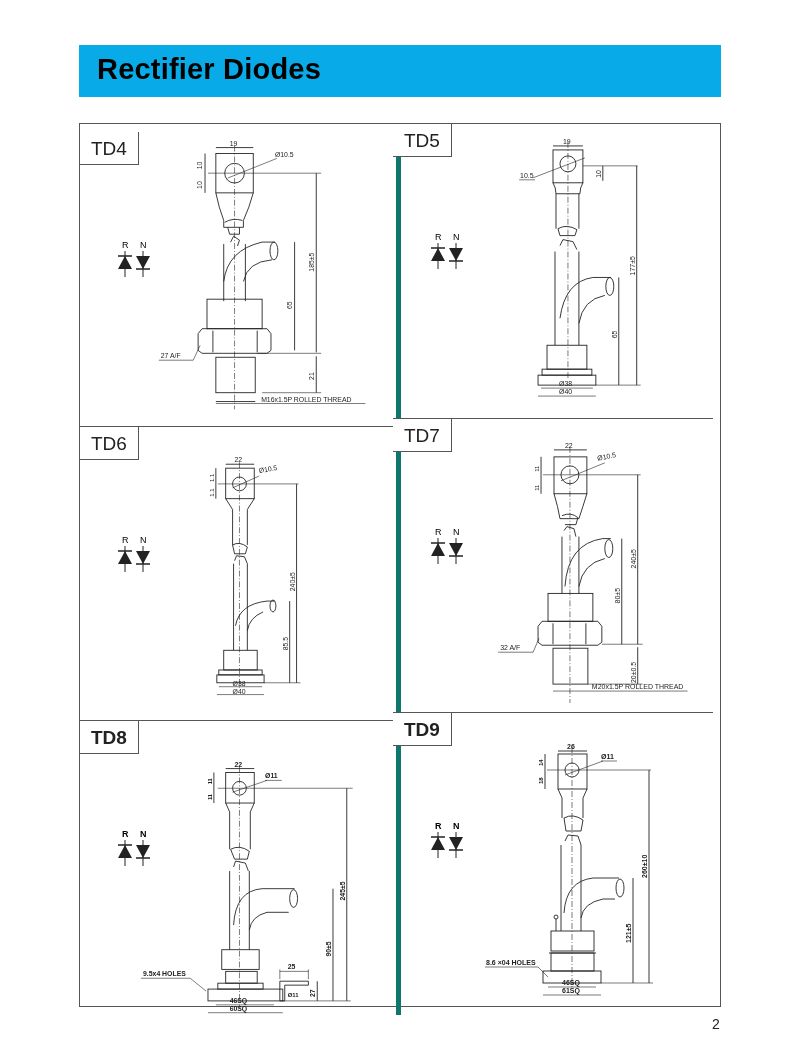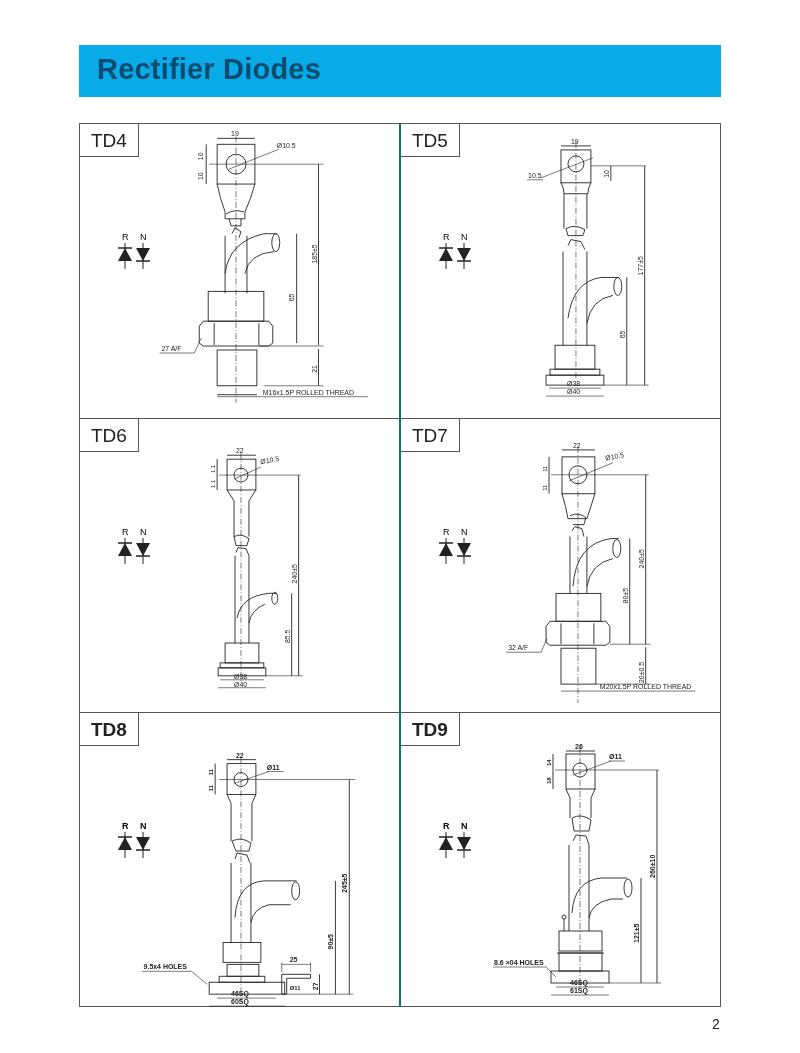--- a/index.html
+++ b/index.html
@@ -1,22 +1,22 @@
 <!DOCTYPE html>
 <html><head>
 <meta charset="utf-8">
 <style>
   html, body { margin: 0; padding: 0; background: #ffffff; }
   body { width: 800px; height: 1053px; position: relative; font-family: "Liberation Sans", sans-serif; color: #1a1a1a; overflow: hidden; }
   .banner { position: absolute; left: 79px; top: 45px; width: 642px; height: 52px; background: #08abe8; }
-  .banner-title { position: absolute; left: 18px; top: 8px; font-size: 29px; font-weight: bold; color: #0c4a6e; letter-spacing: 0.2px; }
+  .banner-title { position: absolute; left: 18px; top: 8px; font-size: 29px; font-weight: bold; color: #000000; letter-spacing: 0.2px; }
   .grid { position: absolute; left: 79px; top: 123px; width: 642px; height: 884px; border: 1px solid #555; box-sizing: border-box; }
   .cell { position: absolute; box-sizing: border-box; }
-  .cell.c0 { left: 0; width: 321px; border-right: 2px solid #0f766e; }
-  .cell.c1 { left: 321px; width: 320px; }
+  .cell.c0 { left: 0; width: 321px; border-right: 5px solid #0f766e; margin-top: 8px; }
+  .cell.c1 { left: 313px; width: 320px; }
   .cell.r0 { top: 0; height: 295px; border-bottom: 1px solid #555; }
   .cell.r1 { top: 295px; height: 294px; border-bottom: 1px solid #555; }
   .cell.r2 { top: 589px; height: 294px; font-weight: bold; }
   .model-tag { position: absolute; left: 0; top: 0; width: 59px; height: 33px; border-right: 1px solid #555; border-bottom: 1px solid #555; background: #fff; box-sizing: border-box; font-size: 19px; line-height: 33px; padding-left: 11px; color: #222; }
   .drawing { position: absolute; left: 0; top: 0; width: 100%; height: 100%; }
   .drawing text { font-family: "Liberation Sans", sans-serif; fill: #222; }
   .sym { position: absolute; left: 36px; top: 108px; width: 40px; height: 44px; }
   .page-num { position: absolute; left: 712px; top: 1016px; font-size: 14px; color: #222; }
 </style>
 </head>

